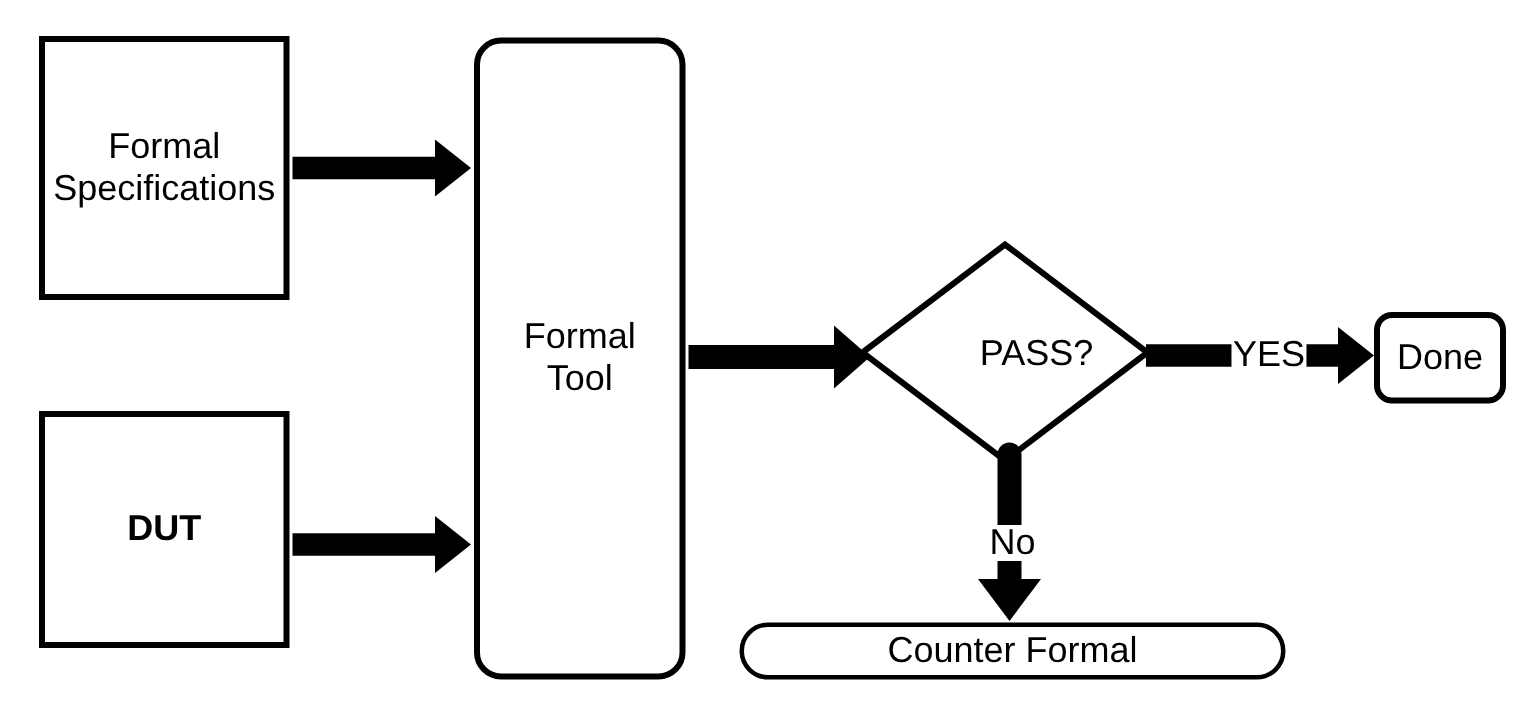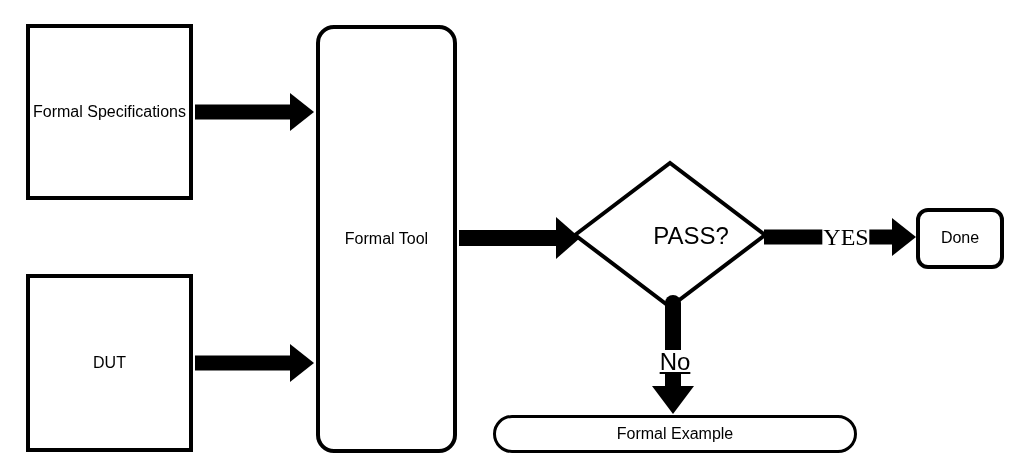--- a/index.html
+++ b/index.html
@@ -14,21 +14,21 @@
   }
   .node {
     position: absolute;
     box-sizing: border-box;
     border: 4px solid #000000;
     background: #ffffff;
     display: flex;
     align-items: center;
     justify-content: center;
     text-align: center;
-    font-size: 16px;
+    font-size: 24px;
     line-height: 1.15;
   }
   .node .lbl { display: block; }
   #connector-layer {
     position: absolute;
     left: 0; top: 0;
     width: 1024px; height: 476px;
   }
   .edge-label {
     position: absolute;
@@ -79,35 +79,35 @@
     <g fill="#000000" stroke="#000000">
       <line x1="673" y1="303" x2="673" y2="390" stroke-width="16" stroke-linecap="round"></line>
       <polygon points="652,386 694,386 673,414" stroke="none"></polygon>
     </g>
   </svg>
 
   <div class="node" style="left:26px; top:24px; width:167px; height:176px;">
     <span class="lbl">Formal Specifications</span>
   </div>
 
-  <div class="node" style="left:26px; top:274px; width:167px; height:178px;">
+  <div class="node" style="left:26px; top:274px; width:167px; height:158px;font-weight:bold;">
     <span class="lbl">DUT</span>
   </div>
 
   <div class="node" style="left:316px; top:25px; width:141px; height:428px;border-radius:18px;">
     <span class="lbl" style="max-width:90px;">Formal Tool</span>
   </div>
 
   <div class="diamond-label" style="left:671px; top:236px;margin-left:20px;">PASS?</div>
 
   <div class="node" style="left:916px; top:208px; width:88px; height:61px; border-radius:12px;text-align:center;">
     <span class="lbl">Done</span>
   </div>
 
   <div class="node" style="left:493px; top:415px; width:364px; height:38px; border-radius:19px; border-width:3px;">
-    <span class="lbl">Formal Example</span>
+    <span class="lbl">Counter Formal</span>
   </div>
 
-  <div class="edge-label" style="left:846px; top:237px;font-family:Liberation Serif, serif;">YES</div>
+  <div class="edge-label" style="left:846px; top:237px;">YES</div>
 
-  <div class="edge-label" style="left:675px; top:362px; padding:0 3px;text-decoration:underline;">No</div>
+  <div class="edge-label" style="left:675px; top:362px; padding:0 3px;">No</div>
 
 </div>
 
 </body></html>

